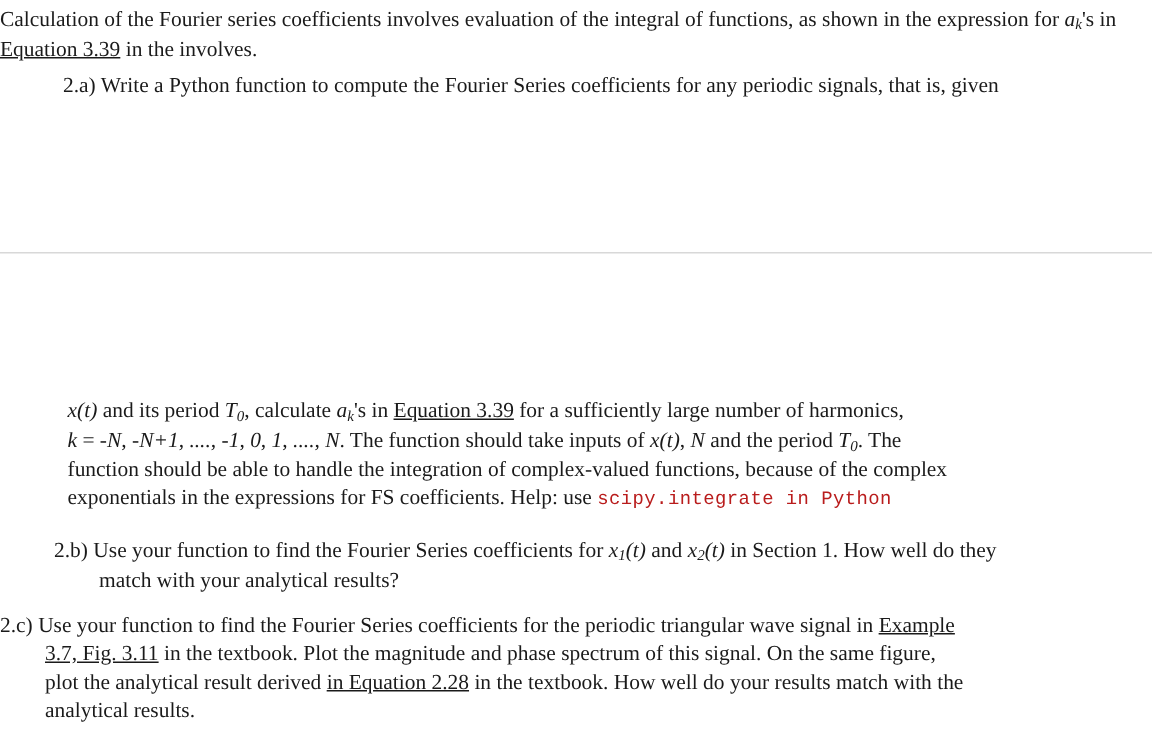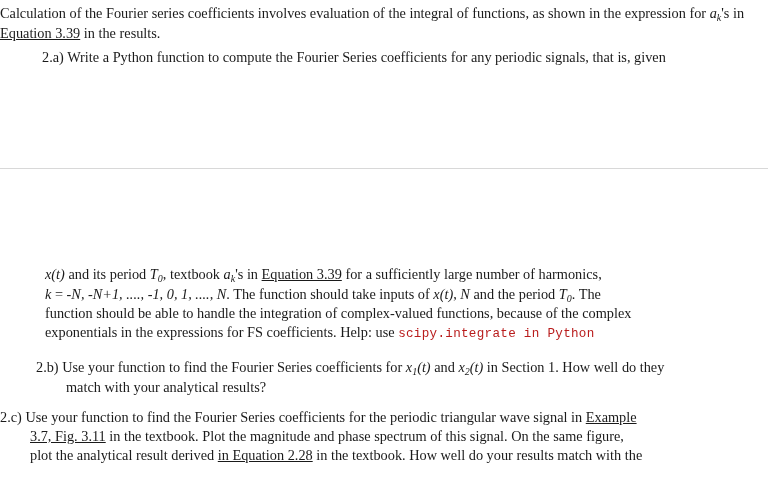--- a/index.html
+++ b/index.html
@@ -82,41 +82,41 @@
     vertical-align: -0.25em;
   }
   .sp { white-space: pre; }
 </style>
 </head>
 <body>
 
 <div class="page">
 
   <div class="block para-intro">
-    <span>Calculation of the Fourier series coefficients involves evaluation of the integral of functions, as shown in the expression for </span><span class="ital"><span>a</span><sub>k</sub></span><span>'s in </span><a class="link" href="#">Equation 3.39</a><span> in the results.</span>
+    <span>Calculation of the Fourier series coefficients involves evaluation of the integral of functions, as shown in the expression for </span><span class="ital"><span>a</span><sub>k</sub></span><span>'s in </span><a class="link" href="#">Equation 3.39</a><span> in the involves.</span>
   </div>
 
   <div class="block para-a">
     <span class="label">2.a)</span><span> Write a Python function to compute the Fourier Series coefficients for any periodic signals, that is, given</span>
   </div>
 
   <div class="rule"></div>
 
   <div class="block para-cont">
-    <span class="ital"><span>x</span><span>(t)</span></span><span> and its period </span><span class="ital"><span>T</span><sub>0</sub></span><span>, textbook </span><span class="ital"><span>a</span><sub>k</sub></span><span>'s in </span><a class="link" href="#">Equation 3.39</a><span> for a sufficiently large number of harmonics,</span><br>
+    <span class="ital"><span>x</span><span>(t)</span></span><span> and its period </span><span class="ital"><span>T</span><sub>0</sub></span><span>, calculate </span><span class="ital"><span>a</span><sub>k</sub></span><span>'s in </span><a class="link" href="#">Equation 3.39</a><span> for a sufficiently large number of harmonics,</span><br>
     <span class="ital">k</span><span> = </span><span class="ital">-N, -N+1, ...., -1, 0, 1, ...., N</span><span>. The function should take inputs of </span><span class="ital">x(t)</span><span>, </span><span class="ital">N</span><span> and the period </span><span class="ital"><span>T</span><sub>0</sub></span><span>. The</span><br>
     <span>function should be able to handle the integration of complex-valued functions, because of the complex</span><br>
     <span>exponentials in the expressions for FS coefficients. Help: use </span><span class="code">scipy.integrate in Python</span>
   </div>
 
   <div class="block para-b">
     <span class="label">2.b)</span><span> Use your function to find the Fourier Series coefficients for </span><span class="ital"><span>x</span><sub>1</sub><span>(t)</span></span><span> and </span><span class="ital"><span>x</span><sub>2</sub><span>(t)</span></span><span> in Section 1. How well do they</span><br>
     <span style="display:inline-block; width:30px;" class="sp"> </span><span>match with your analytical results?</span>
   </div>
 
   <div class="block para-c">
     <span class="label">2.c)</span><span> Use your function to find the Fourier Series coefficients for the periodic triangular wave signal in </span><a class="link" href="#">Example</a><br>
     <span style="display:inline-block; width:30px;" class="sp"> </span><a class="link" href="#">3.7, Fig. 3.11</a><span> in the textbook. Plot the magnitude and phase spectrum of this signal. On the same figure,</span><br>
     <span style="display:inline-block; width:30px;" class="sp"> </span><span>plot the analytical result derived </span><a class="link" href="#">in Equation 2.28</a><span> in the textbook. How well do your results match with the</span><br>
-    <span style="display:inline-block; width:30px;" class="sp"> </span>
+    <span style="display:inline-block; width:30px;" class="sp"> </span><span>analytical results.</span>
   </div>
 
 </div>
 
 </body></html>

